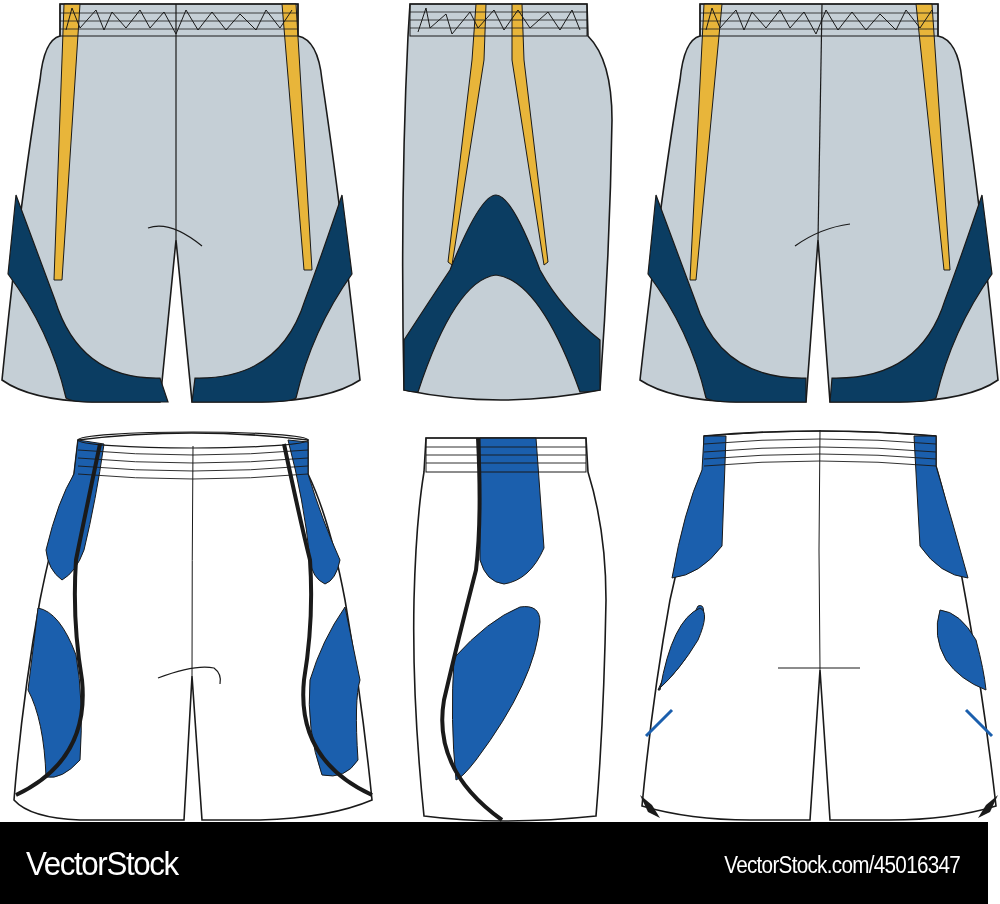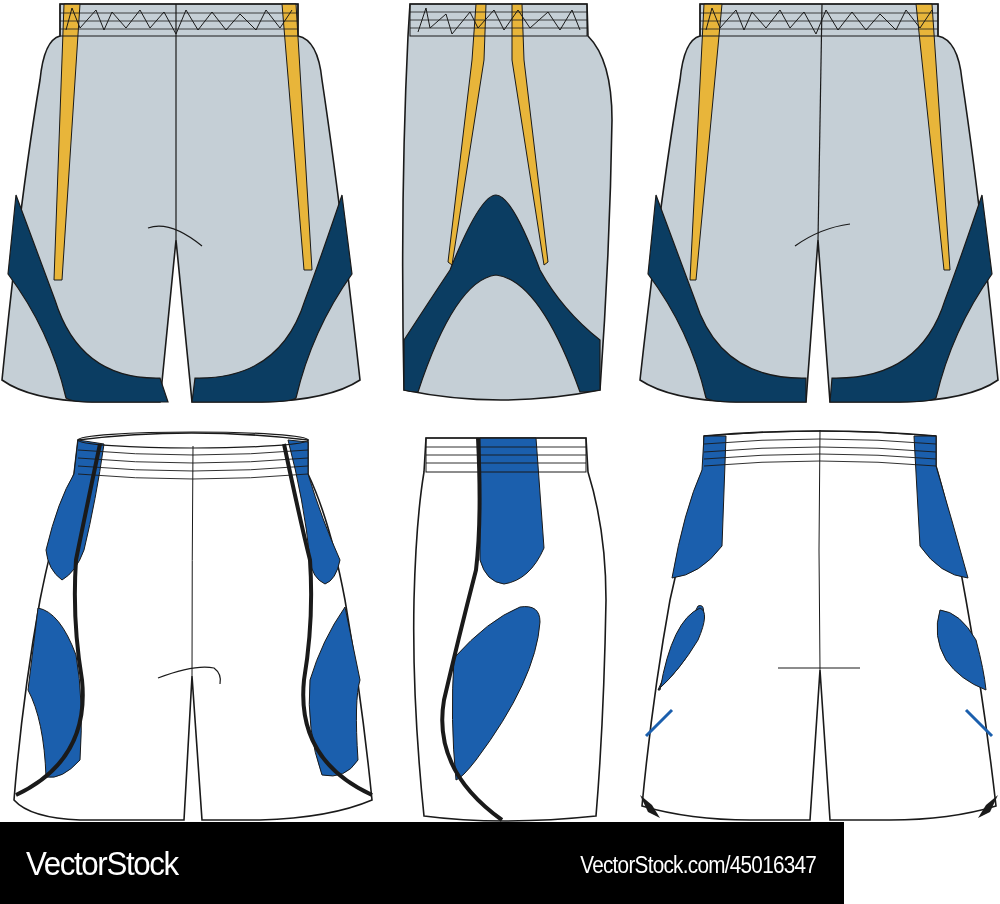--- a/index.html
+++ b/index.html
@@ -1,18 +1,18 @@
 <!DOCTYPE html>
 <html><head>
 <meta charset="utf-8">
 <style>
   html, body { margin:0; padding:0; }
   body { width:1000px; height:904px; background:#ffffff; position:relative; overflow:hidden; font-family:"Liberation Sans", sans-serif; }
   .art { position:absolute; left:0; top:0; width:1000px; height:822px; }
-  .footer { position:absolute; left:0; top:822px; width:844px; height:82px; background:#000000; }
+  .footer { position:absolute; left:0; top:822px; width:988px; height:82px; background:#000000; }
   .brand { position:absolute; left:26px; top:22px; color:#ffffff; font-size:34px; letter-spacing:-1.5px; font-family:"Liberation Sans", sans-serif; transform:scaleX(0.92); transform-origin:left center; }
   .url { position:absolute; right:28px; top:30px; color:#ffffff; font-size:23px; letter-spacing:-0.8px; font-family:"Liberation Sans", sans-serif; transform:scaleX(0.9); transform-origin:right center; }
   svg path, svg line, svg polyline { vector-effect: non-scaling-stroke; }
 </style>
 </head>
 <body>
 
 <div class="art">
 <svg width="1000" height="822" viewBox="0 0 1000 822" xmlns="http://www.w3.org/2000/svg">
 

